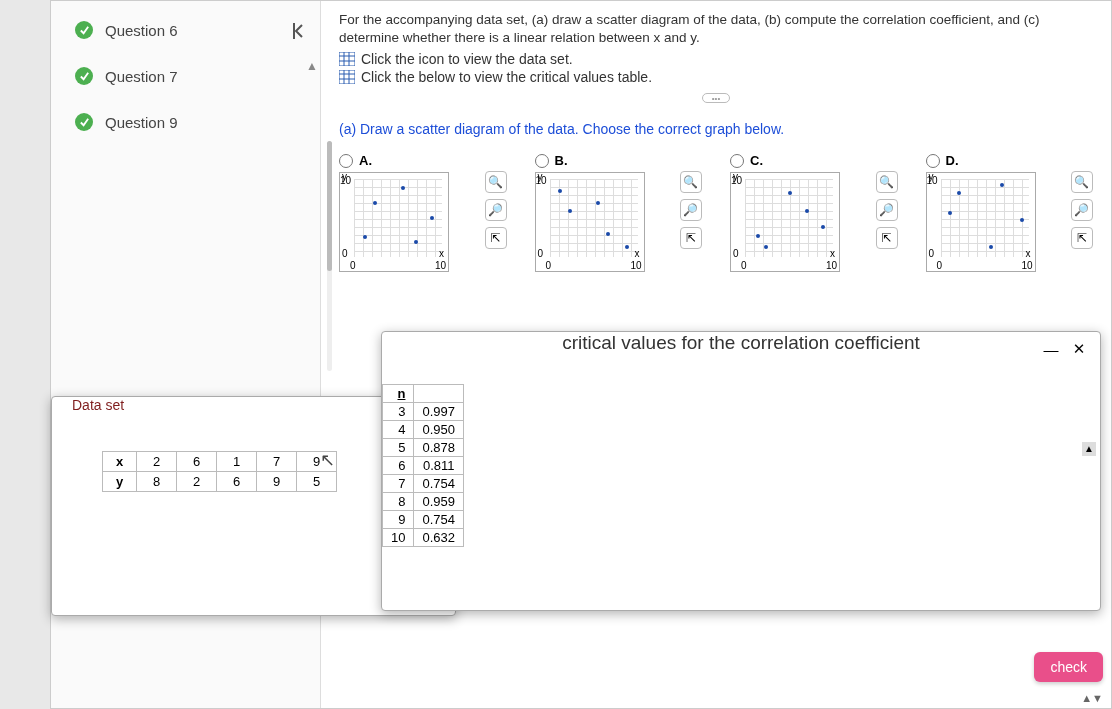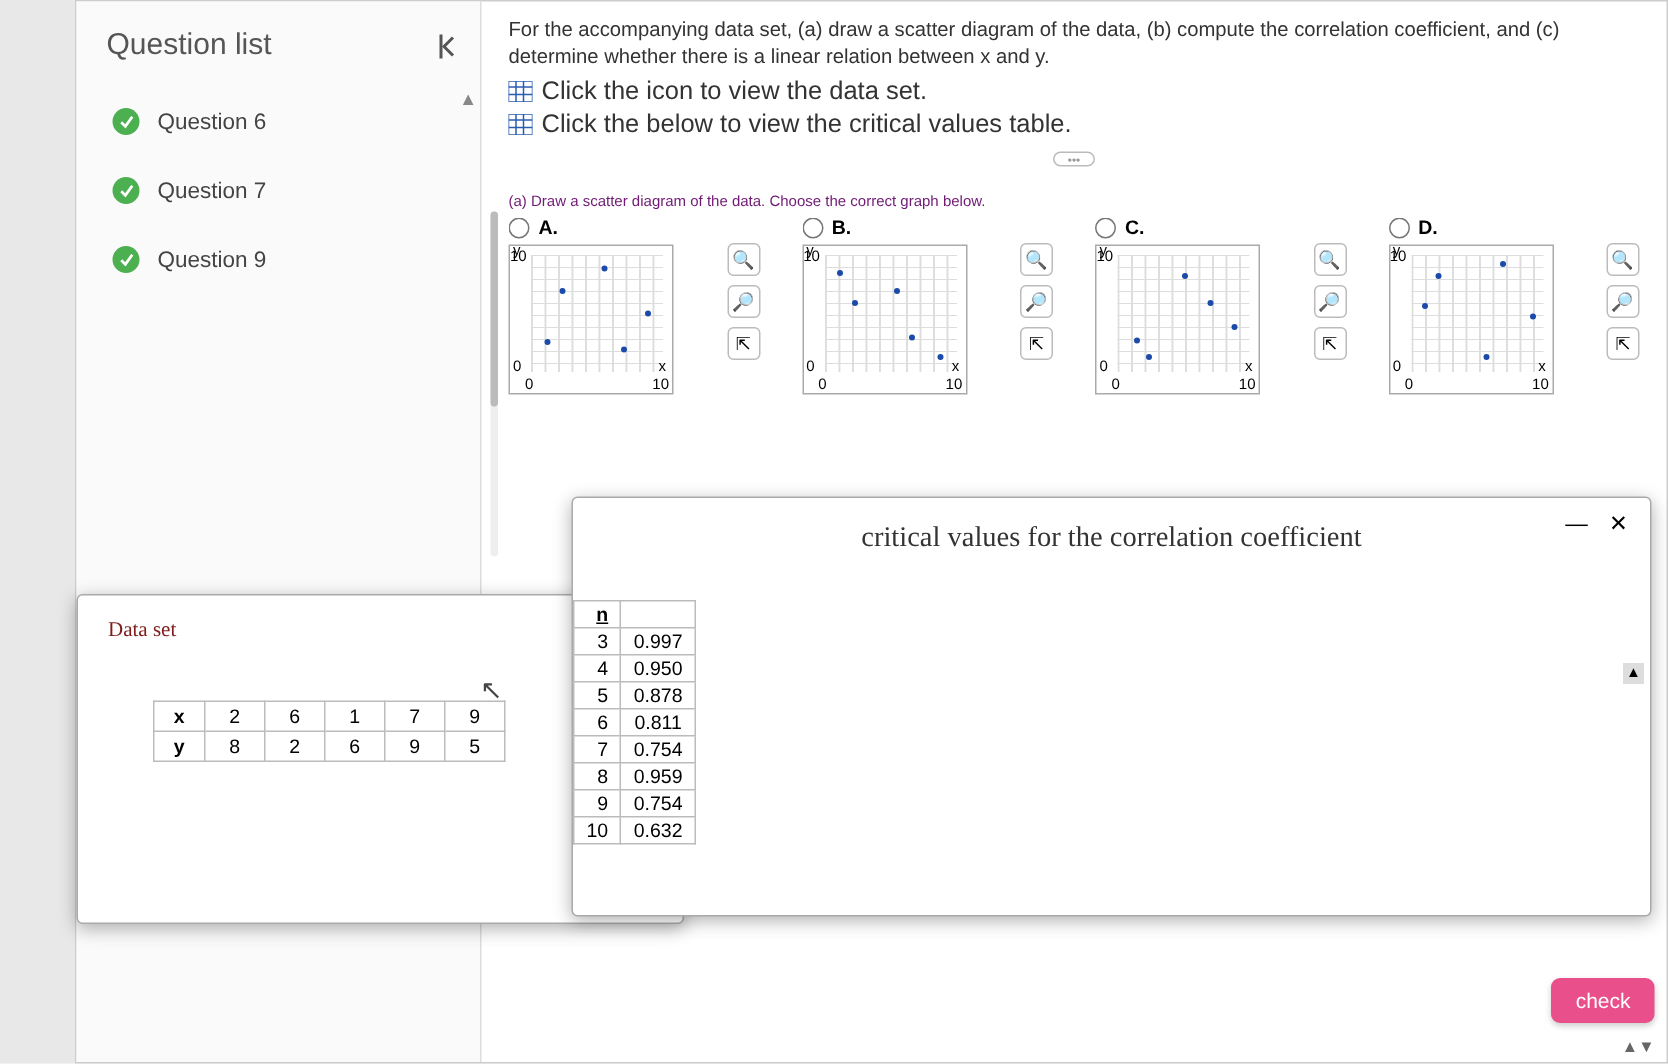--- a/index.html
+++ b/index.html
@@ -9,43 +9,43 @@
 .sidebar-title { font-size: 20px; color: #555; padding: 18px 20px 10px; }
 .collapse-btn { position: absolute; top: 18px; right: 8px; width: 24px; height: 24px; cursor: pointer; }
 .qlist { padding: 6px 0; }
 .qitem { display: flex; align-items: center; padding: 14px 24px; font-size: 15px; color: #444; cursor: pointer; }
 .qitem .chk { width: 18px; height: 18px; border-radius: 50%; background: #4caf50; margin-right: 12px; display: flex; align-items: center; justify-content: center; }
 .qitem .chk svg { width: 11px; height: 11px; }
 .mini-arrow { position: absolute; right: 2px; top: 58px; color: #888; font-size: 12px; }
 
 .main { position: absolute; left: 270px; top: 0; right: 0; bottom: 0; padding: 10px 18px; }
 .prompt { font-size: 13.5px; color: #333; line-height: 1.35; margin-bottom: 4px; }
-.iconline { display: flex; align-items: center; font-size: 17px; color: #333; margin: 2px 0; }
+.iconline { display: flex; align-items: center; font-size: 14px; color: #333; margin: 2px 0; }
 .iconline .grid-icon { width: 16px; height: 14px; margin-right: 6px; }
 .ellipsis { width: 28px; height: 10px; border: 1px solid #bbb; border-radius: 6px; margin: 8px auto; display: flex; align-items: center; justify-content: center; color: #999; font-size: 8px; }
-.partA { font-size: 10px; color: #701a75; margin: 18px 0 4px; }
+.partA { font-size: 14px; color: #1d4ed8; margin: 18px 0 16px; }
 .choices { display: flex; gap: 28px; }
 .choice { position: relative; width: 170px; }
 .choice .radio-row { display: flex; align-items: center; margin-bottom: 4px; }
 .choice input[type=radio] { width: 14px; height: 14px; margin-right: 6px; }
 .choice .clabel { font-size: 13px; font-weight: bold; }
 .plotbox { width: 110px; height: 100px; border: 1px solid #aaa; position: relative; background: #fff; }
 .plotbox .grid { position: absolute; left: 14px; top: 6px; right: 6px; bottom: 14px; background-image: linear-gradient(to right, #ddd 1px, transparent 1px), linear-gradient(to bottom, #ddd 1px, transparent 1px); background-size: 9px 8px; }
 .plotbox .ylab { position: absolute; left: 2px; top: -2px; font-size: 10px; }
 .plotbox .xlab { position: absolute; right: 4px; bottom: 12px; font-size: 10px; }
 .plotbox .tick0 { position: absolute; left: 10px; bottom: 0; font-size: 10px; }
 .plotbox .tick10 { position: absolute; right: 2px; bottom: 0; font-size: 10px; }
 .plotbox .tickY10 { position: absolute; left: 0; top: 2px; font-size: 10px; }
 .plotbox .tickY0 { position: absolute; left: 2px; bottom: 12px; font-size: 10px; }
 .plot-icons { position: absolute; right: 0; top: 18px; display: flex; flex-direction: column; gap: 6px; }
 .plot-icons .ibtn { width: 22px; height: 22px; border: 1px solid #bbb; border-radius: 4px; background: #fff; display: flex; align-items: center; justify-content: center; cursor: pointer; font-size: 12px; }
 .dot { position: absolute; width: 4px; height: 4px; background: #1b4aa9; border-radius: 50%; transform: translate(-50%, 50%); }
 
 .popup { position: absolute; background: #fff; border: 1px solid #aaa; border-radius: 4px; box-shadow: 0 3px 12px rgba(0,0,0,.3); }
-.popup-title { font-size: 18px; color: #333; padding: 16px 20px 10px; font-family: Liberation Serif, serif; }
+.popup-title { font-size: 18px; color: #333; padding: 0 20px 10px; }
 .popup-ctrl { position: absolute; right: 8px; top: 6px; display: flex; gap: 2px; }
 .popup-ctrl .xbtn { width: 26px; height: 22px; display: flex; align-items: center; justify-content: center; cursor: pointer; font-size: 15px; }
 
 .dataset-pop { left: 0; top: 395px; width: 405px; height: 220px; }
 .dataset-pop .popup-title { font-size: 14px; color: #7f1d1d; }
 .dataset-table { margin: 28px 0 0 50px; font-size: 13px; }
 .dataset-table table { border-collapse: collapse; }
 .dataset-table td { border: 1px solid #bbb; width: 40px; height: 20px; text-align: center; }
 .dataset-table td:first-child { font-weight: bold; width: 34px; }
 .print-icon { position: absolute; right: 48px; top: 98px; width: 18px; height: 16px; cursor: pointer; }
@@ -65,21 +65,20 @@
 .pager { position: absolute; right: 8px; bottom: 4px; font-size: 11px; color: #666; }
 
 .track { position: absolute; left: 276px; top: 140px; width: 5px; height: 230px; background: #eee; border-radius: 3px; }
 .thumb { position: absolute; left: 0; top: 0; width: 100%; height: 130px; background: #bbb; border-radius: 3px; }
 </style>
 </head>
 <body>
 
 <div class="frame">
   <div class="sidebar">
-    <div class="sidebar-title">Question list</div>
     <div class="collapse-btn">
       <svg viewBox="0 0 24 24">
           <path d="M14 6l-6 6 6 6" stroke="#555" stroke-width="2" fill="none"></path>
           <path d="M6 4v16" stroke="#555" stroke-width="2"></path>
         </svg>
     </div>
     <div class="mini-arrow">▲</div>
     <div class="qlist">
       <div class="qitem">
         <span class="chk">

